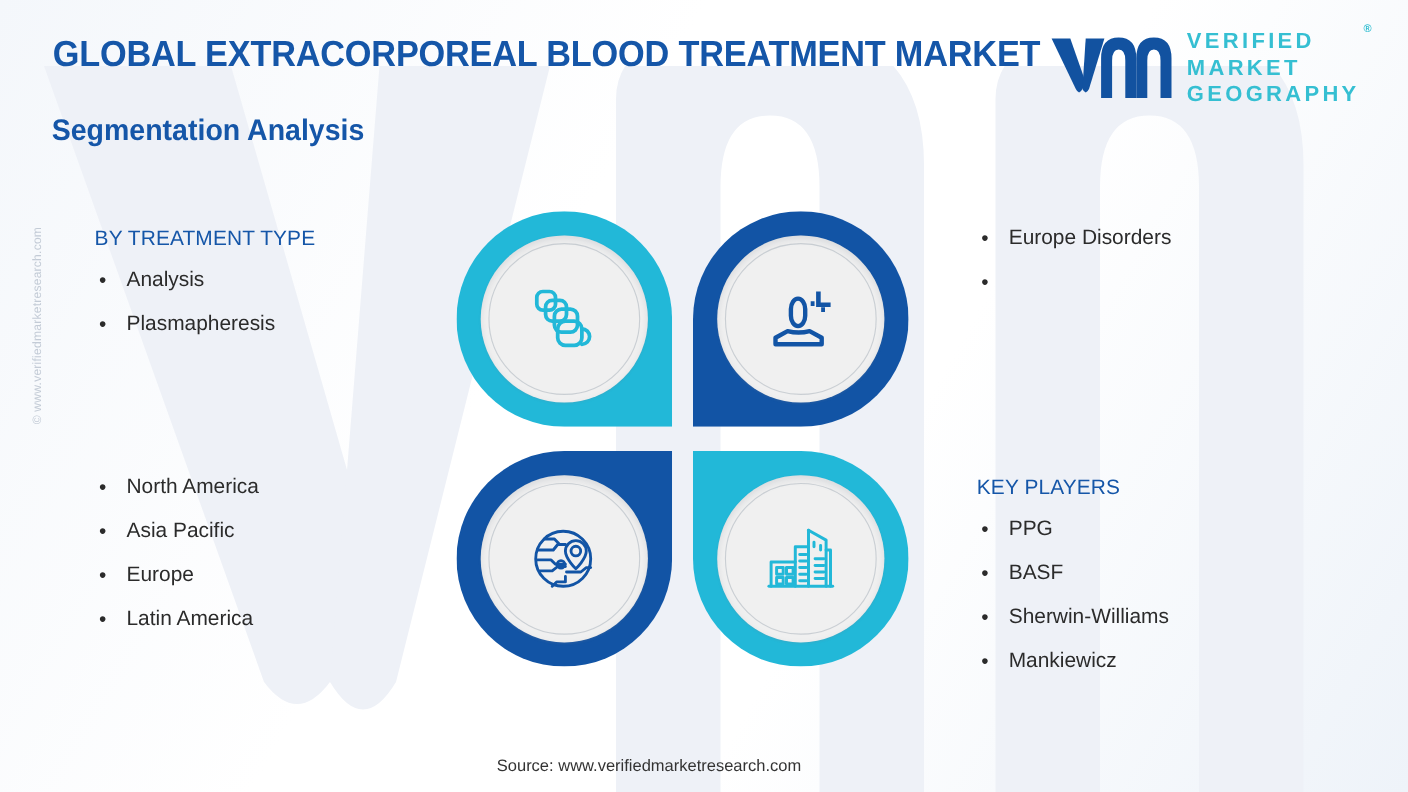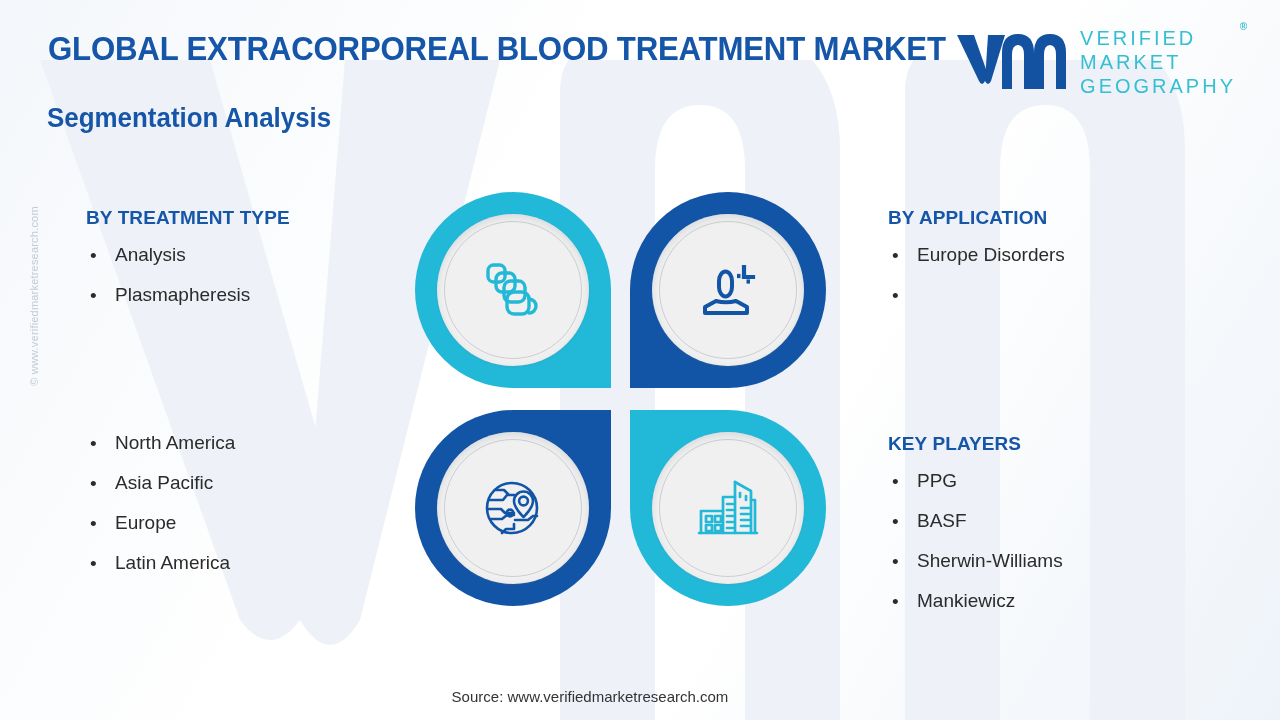--- a/index.html
+++ b/index.html
@@ -72,21 +72,21 @@
     transform-origin: left center;
     white-space: nowrap;
   }
 
   
   #logo { position: absolute; right: 44px; top: 28px; display: flex; align-items: center; gap: 13px; }
   #logo-mark { width: 112px; height: 62px; display: block; }
   #logo-words { position: relative; line-height: 1.0; }
   #logo-words .lw {
     font-size: 20px;
-    font-weight: normal;
+    font-weight: bold;
     color: #35bfd2;
     letter-spacing: 3.0px;
     display: block;
     white-space: nowrap;
   }
   #logo-words .lw.w1 { margin-bottom: 4px; }
   #logo-words .lw.w2 { margin-bottom: 4px; }
   #logo-reg {
     position: absolute;
     top: -6px; right: -11px;
@@ -97,21 +97,21 @@
 
   
   .col { position: absolute; width: 330px; }
   .col.left  { left: 86px; }
   .col.right { left: 888px; }
   .col.row-top { top: 207px; }
   .col.row-bot { top: 433px; }
 
   .col-heading {
     font-size: 19px;
-    font-weight: bold;
+    font-weight: normal;
     color: #1556a8;
     letter-spacing: 0.1px;
     margin-bottom: 16px;
     white-space: nowrap;
   }
 
   .bullet-list { list-style: none; }
   .bullet-item {
     position: relative;
     padding-left: 29px;
@@ -233,21 +233,20 @@
         <span>Analysis</span>
       </li>
       <li class="bullet-item">
         <span class="dot">•</span>
         <span>Plasmapheresis</span>
       </li>
     </ul>
   </div>
 
   <div class="col right row-top">
-    <div class="col-heading">BY APPLICATION</div>
     <ul class="bullet-list">
       <li class="bullet-item">
         <span class="dot">•</span>
         <span>Europe Disorders</span>
       </li>
       <li class="bullet-item">
         <span class="dot">•</span>
       </li>
     </ul>
   </div>

